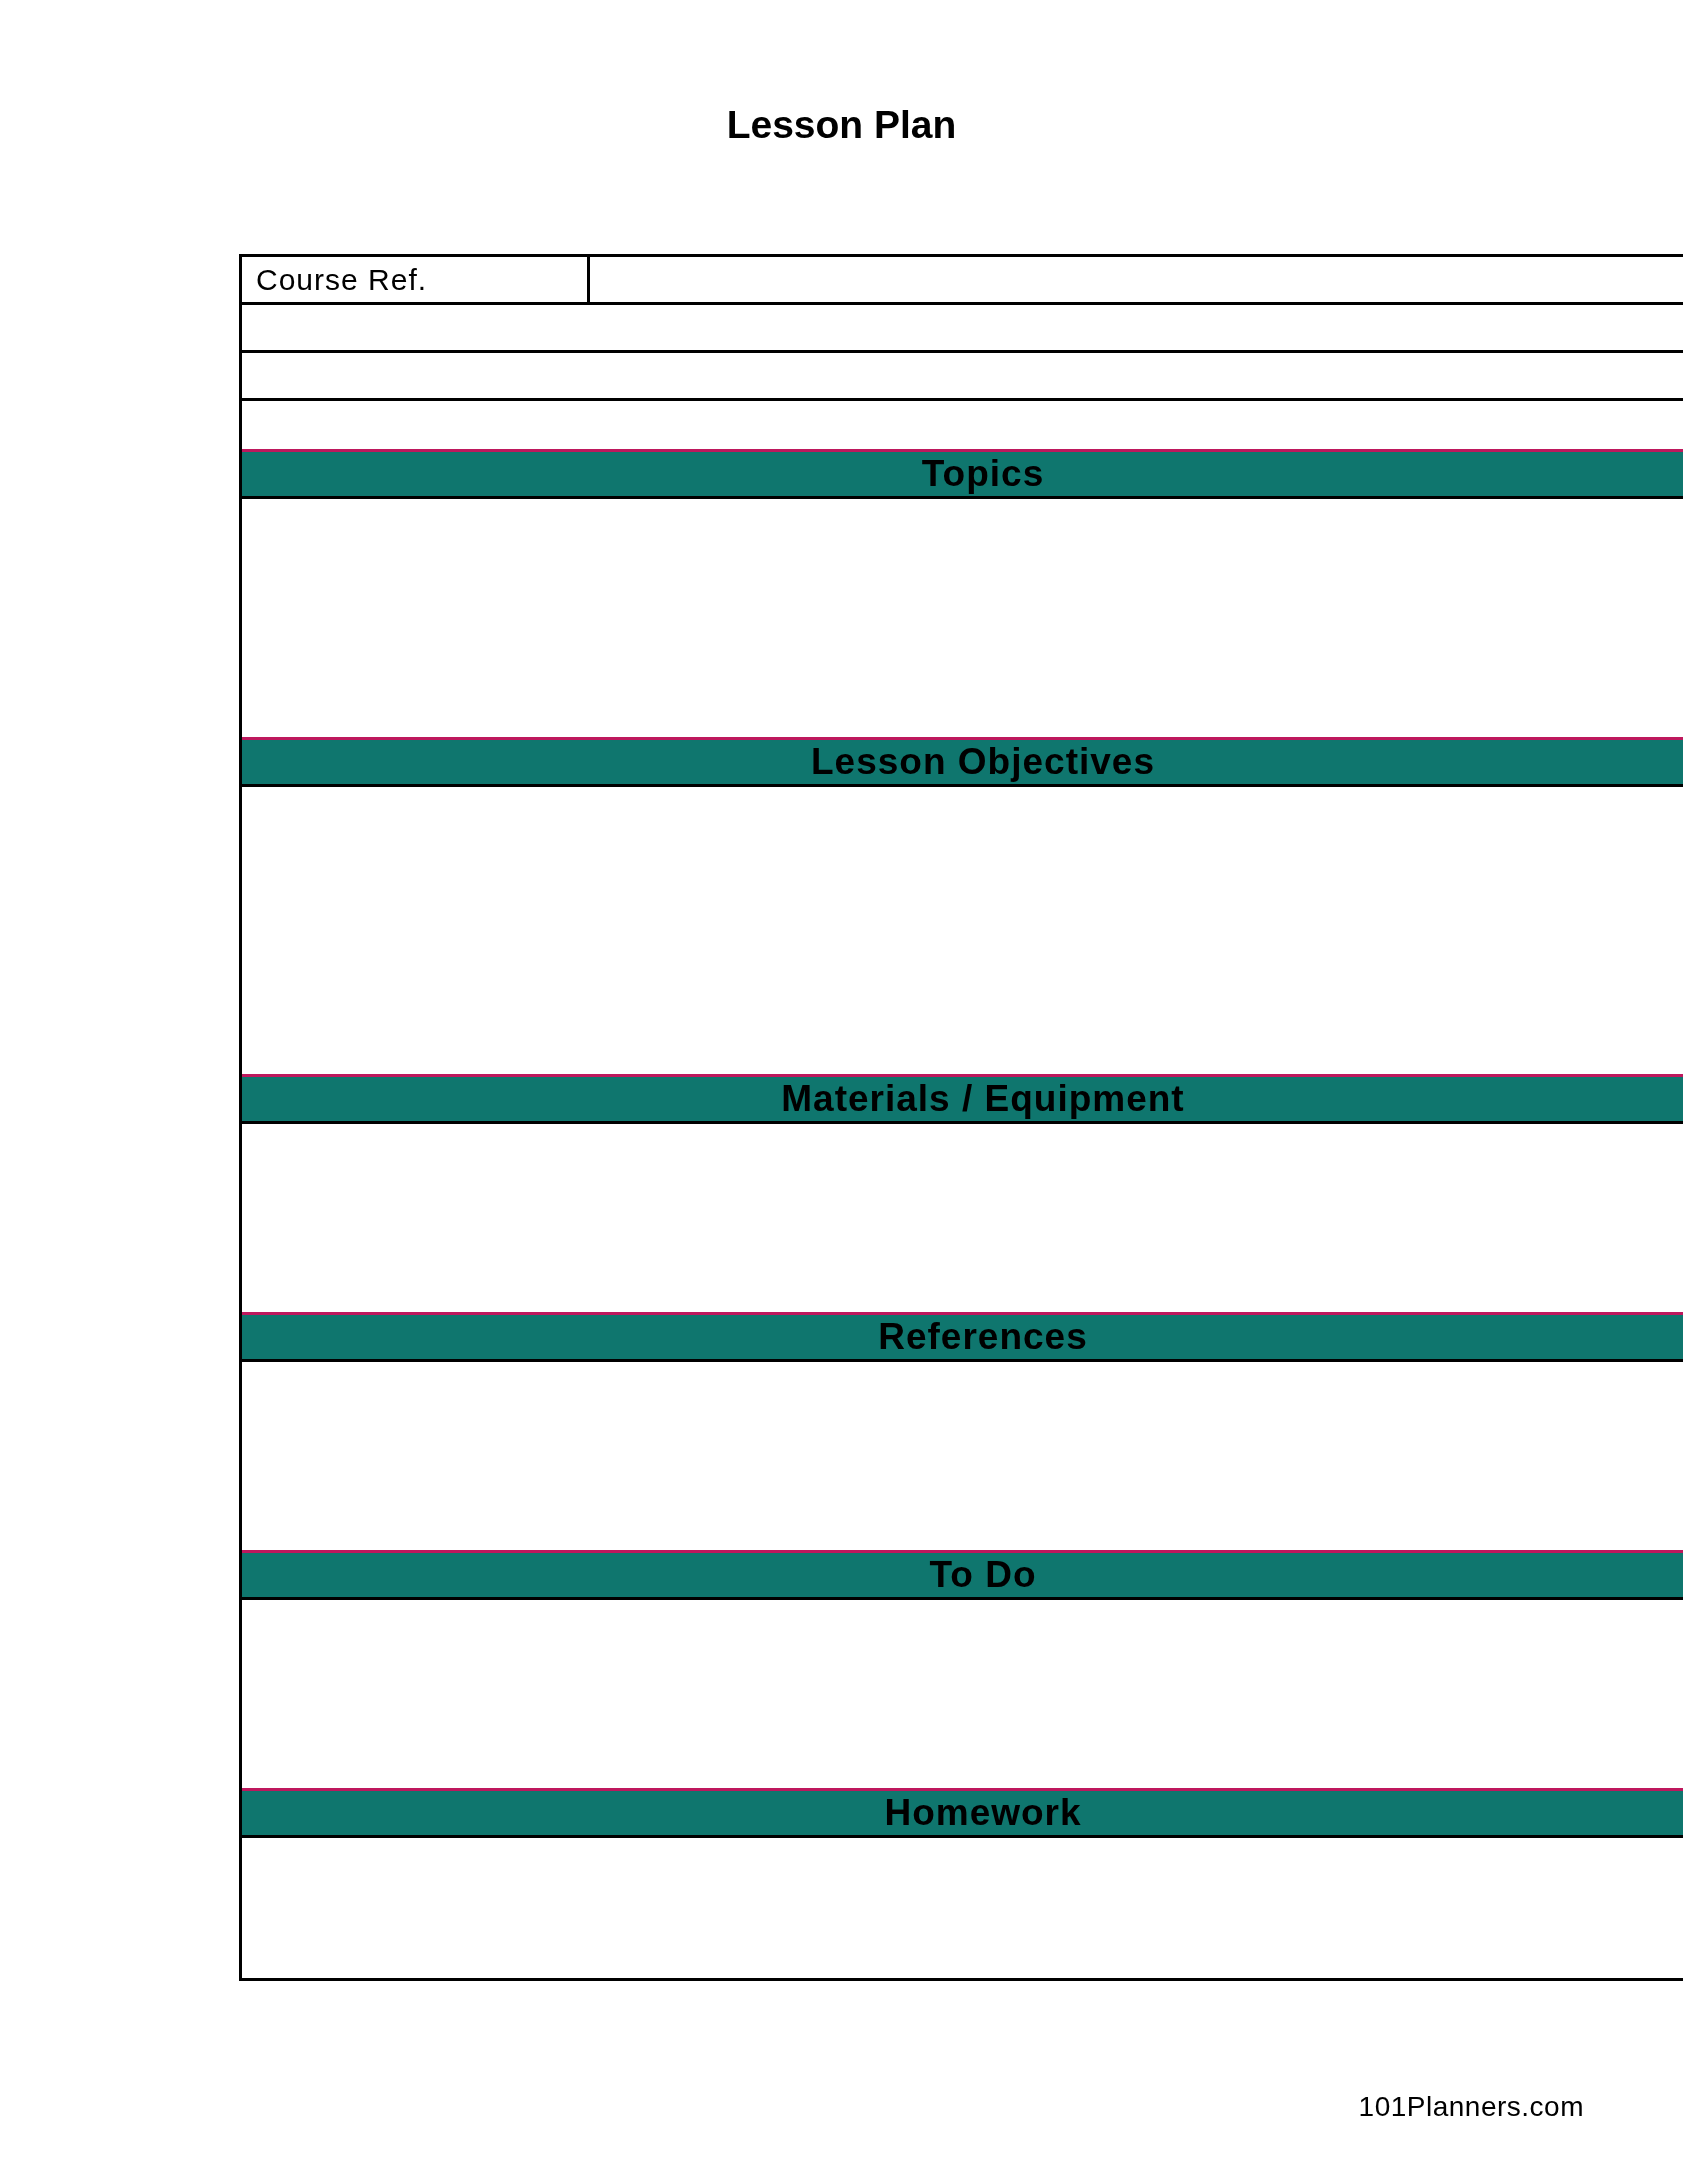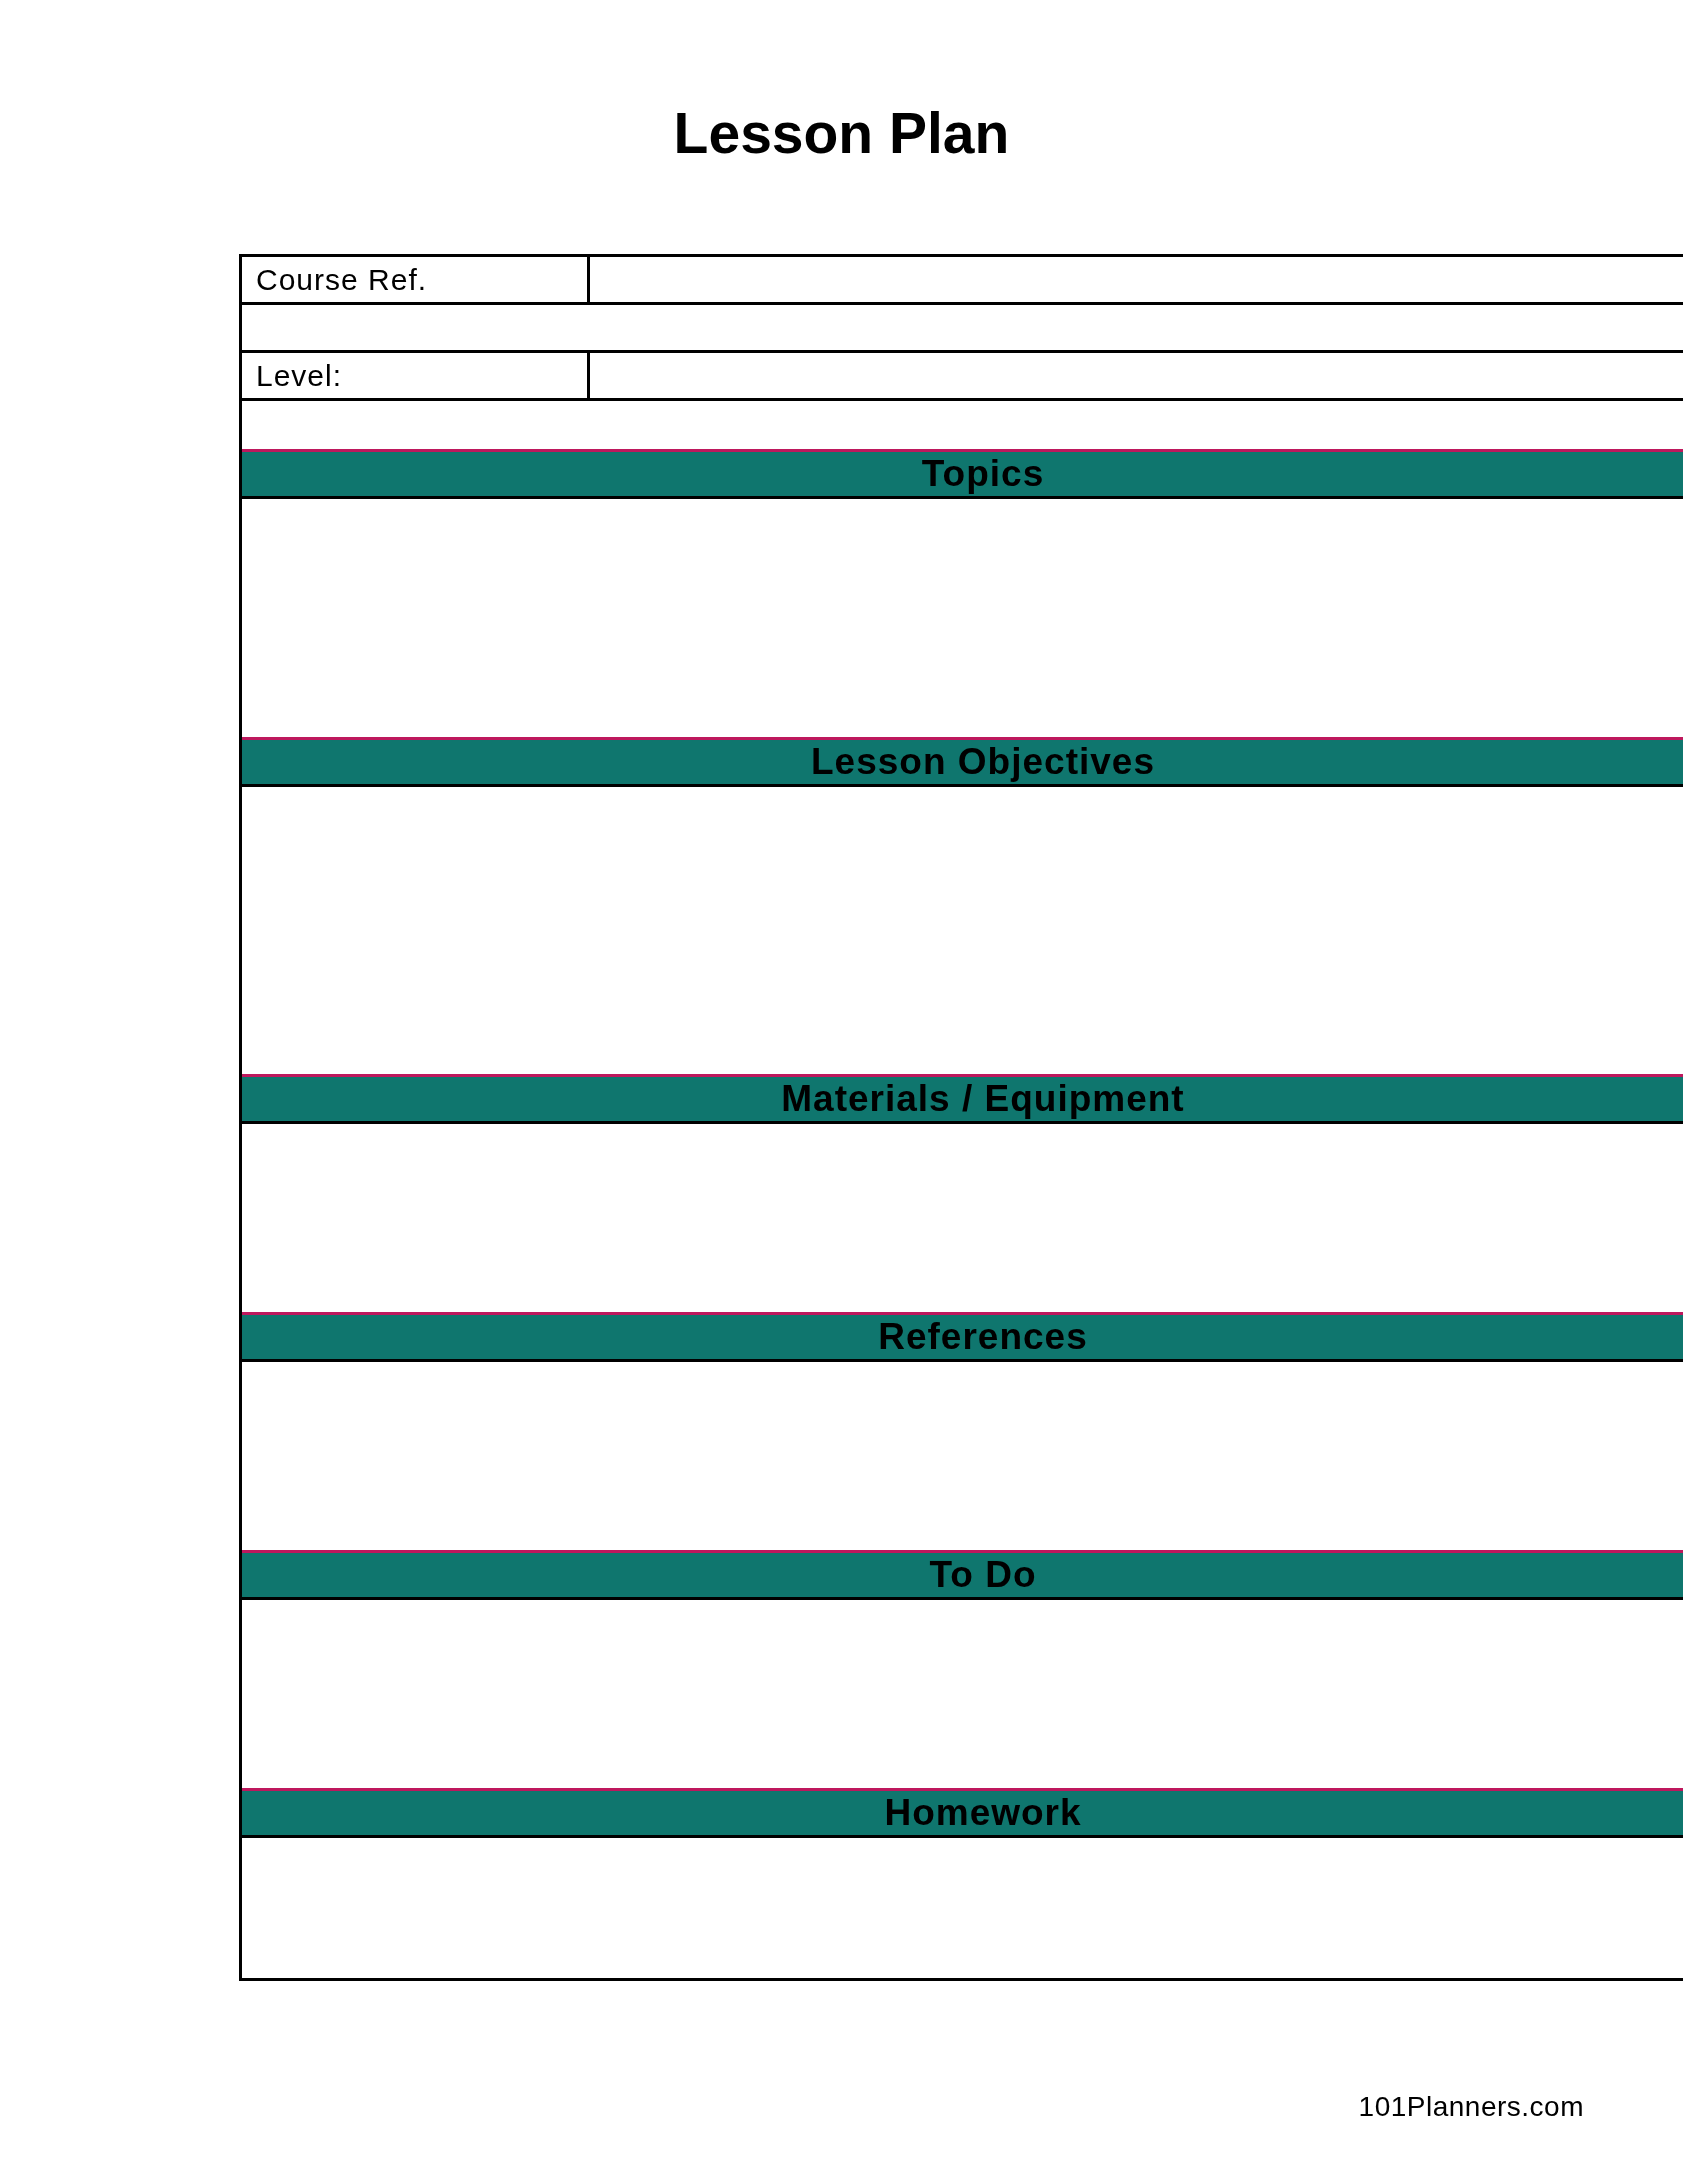--- a/index.html
+++ b/index.html
@@ -20,21 +20,21 @@
     inset: 0;
     background: #ffffff;
   }
   .title {
     position: absolute;
     top: 105px;
     left: 0;
     width: 100%;
     margin: 0;
     text-align: center;
-    font-size: 57px;
+    font-size: 39px;
     font-weight: bold;
     letter-spacing: 0px;
     line-height: 1.0;
     color: #000000;
   }
   .plan-table {
     position: absolute;
     left: 215px;
     top: 254px;
     width: 1488px;
@@ -114,21 +114,20 @@
       <div class="info-label">Course Ref.</div>
       <div class="info-value"></div>
     </div>
 
     <div class="info-row">
       <div class="info-value"></div>
     </div>
 
 
     <div class="info-row">
-      <div class="info-label">Level:</div>
       <div class="info-value"></div>
     </div>
 
     <div class="spacer-row"></div>
 
     <div class="section-header">
       <span>Topics</span>
     </div>
     <div class="section-body body-topics"></div>
 

